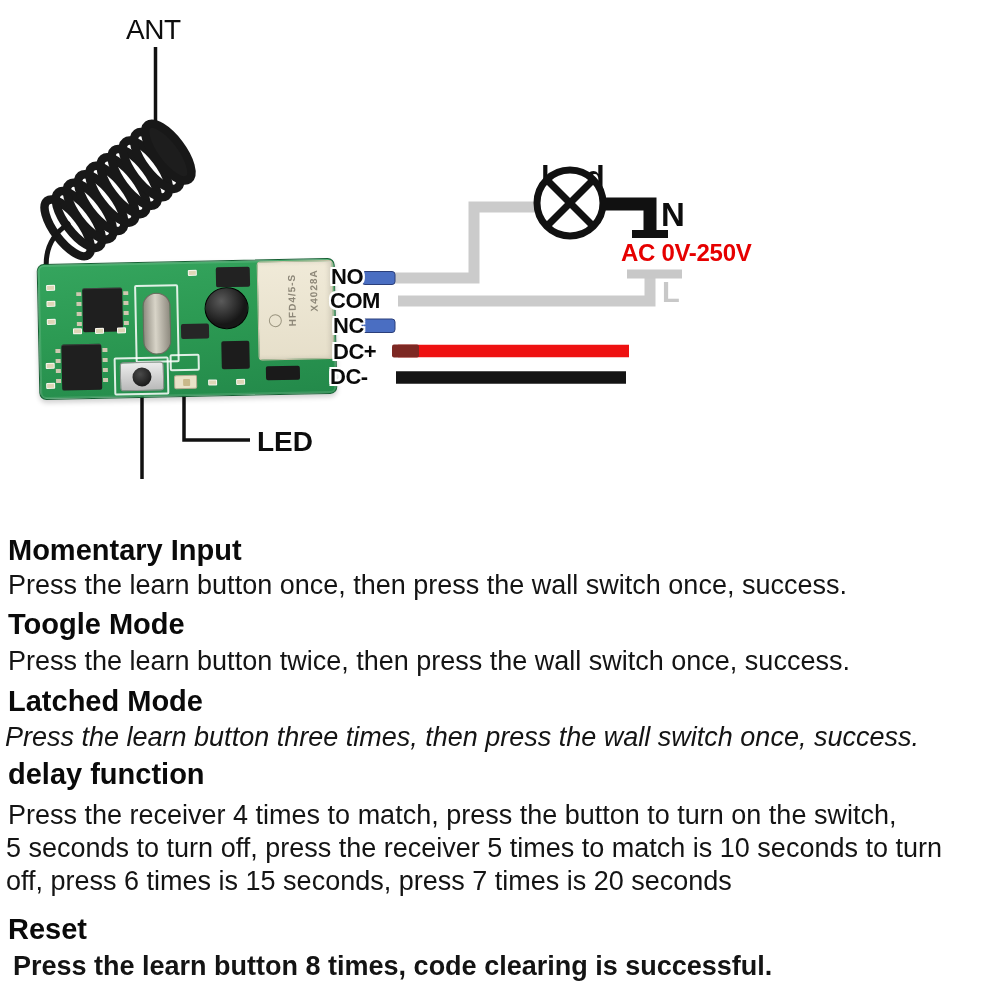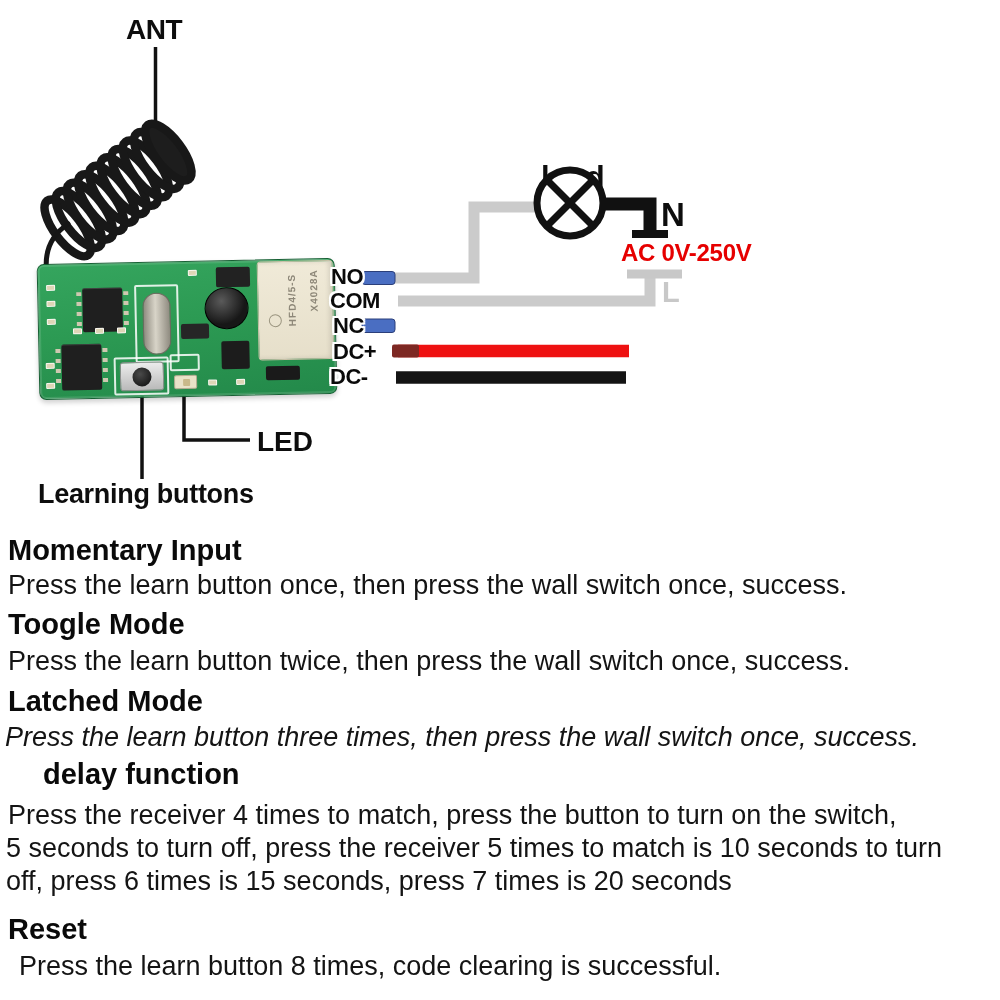--- a/index.html
+++ b/index.html
@@ -145,48 +145,47 @@
     <span class="pad" style="left:34px; top:64px;"></span>
     <span class="pad" style="left:56px; top:64px;"></span>
     <span class="pad" style="left:78px; top:64px;"></span>
     <span class="pad" style="left:6px;  top:98px;"></span>
     <span class="pad" style="left:6px;  top:118px;"></span>
     <span class="pad" style="left:150px;top:8px;"></span>
     <span class="pad" style="left:168px;top:118px;"></span>
     <span class="pad" style="left:196px;top:118px;"></span>
   </div>
 
-  <div class="lbl" style="left:126px; top:16px; font-size:28px; font-weight:700; letter-spacing:-0.5px;">ANT</div>
+  <div class="lbl" style="left:126px; top:16px; font-size:28px; font-weight:400; letter-spacing:-0.5px;">ANT</div>
   <div class="lbl" style="left:541px; top:138px; font-size:31px;margin-top:24px;">load</div>
   <div class="lbl" style="left:661px; top:198px; font-size:33px; font-weight:800;">N</div>
   <div class="lbl" style="left:621px; top:241px; font-size:24px; color:#e60000; letter-spacing:-0.3px;">AC 0V-250V</div>
   <div class="lbl" style="left:662px; top:278px; font-size:29px; color:#c8c8c8;">L</div>
 
 
   <div class="term" style="left:331px; top:266px;">NO</div>
   <div class="term" style="left:330px; top:290px;">COM</div>
   <div class="term" style="left:333px; top:315px;">NC</div>
   <div class="term" style="left:333px; top:341px;">DC+</div>
   <div class="term" style="left:330px; top:366px;">DC-</div>
 
   <div class="lbl" style="left:257px; top:428px; font-size:28px;text-align:right;">LED</div>
-  <div class="lbl" style="left:38px; top:481px; font-size:27px; letter-spacing:-0.3px;">Learning buttons</div>
 
   <div>
     <div class="ins-h" style="top:535px;">Momentary Input</div>
     <div class="ins-p" style="top:571px;">Press the learn button once, then press the wall switch once, success.</div>
 
     <div class="ins-h" style="top:609px;">Toogle Mode</div>
     <div class="ins-p" style="top:647px;">Press the learn button twice, then press the wall switch once, success.</div>
 
     <div class="ins-h" style="top:686px;">Latched Mode</div>
     <div class="ins-p" style="top:723px; left:5px;font-style:italic;">Press the learn button three times, then press the wall switch once, success.</div>
 
-    <div class="ins-h" style="top:759px;margin-left:35px;">delay function</div>
+    <div class="ins-h" style="top:759px;">delay function</div>
     <div class="ins-p" style="top:801px;">Press the receiver 4 times to match, press the button to turn on the switch,</div>
     <div class="ins-p" style="top:834px; left:6px;">5 seconds to turn off, press the receiver 5 times to match is 10 seconds to turn</div>
     <div class="ins-p" style="top:867px; left:6px;">off, press 6 times is 15 seconds, press 7 times is 20 seconds</div>
 
     <div class="ins-h" style="top:914px;">Reset</div>
-    <div class="ins-p" style="top:952px; left:19px;">Press the learn button 8 times, code clearing is successful.</div>
+    <div class="ins-p" style="top:952px; left:13px;font-weight:bold;">Press the learn button 8 times, code clearing is successful.</div>
   </div>
 
 </div>
 
 </body></html>

